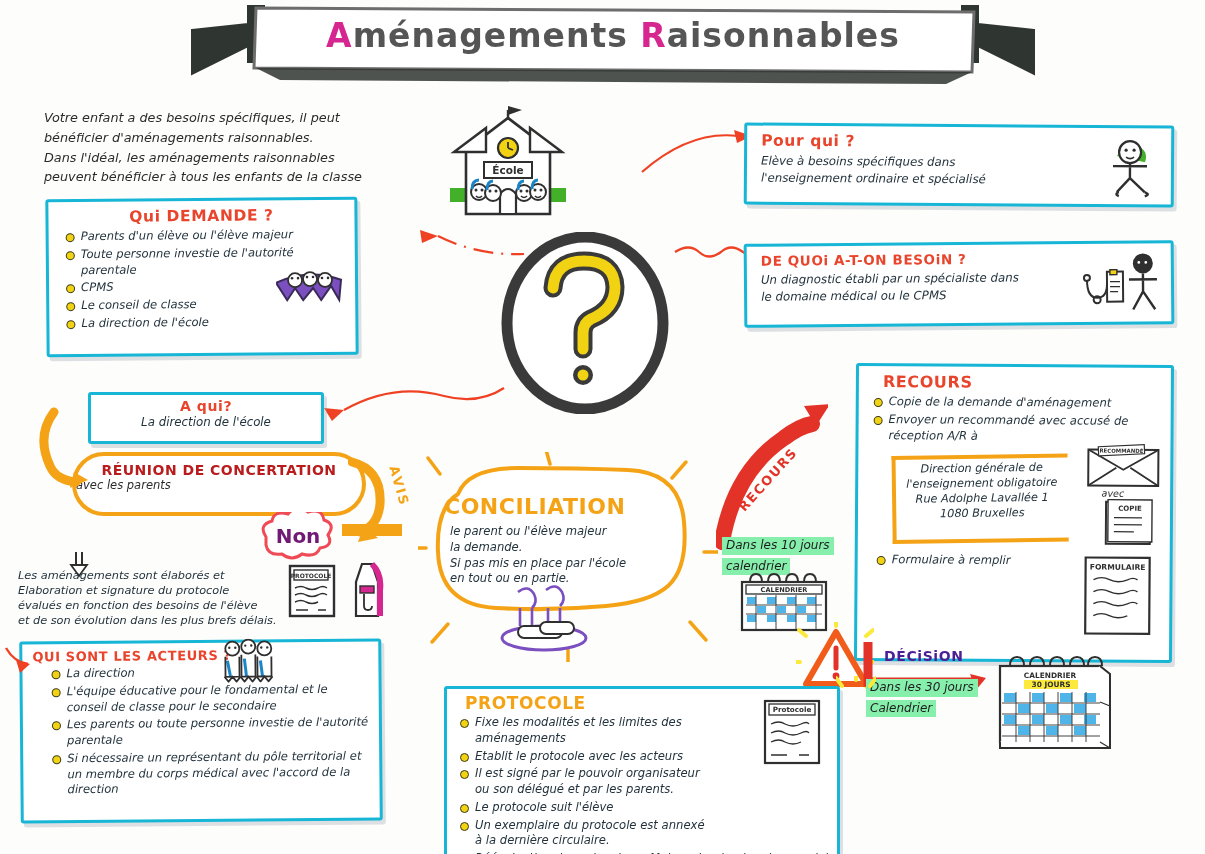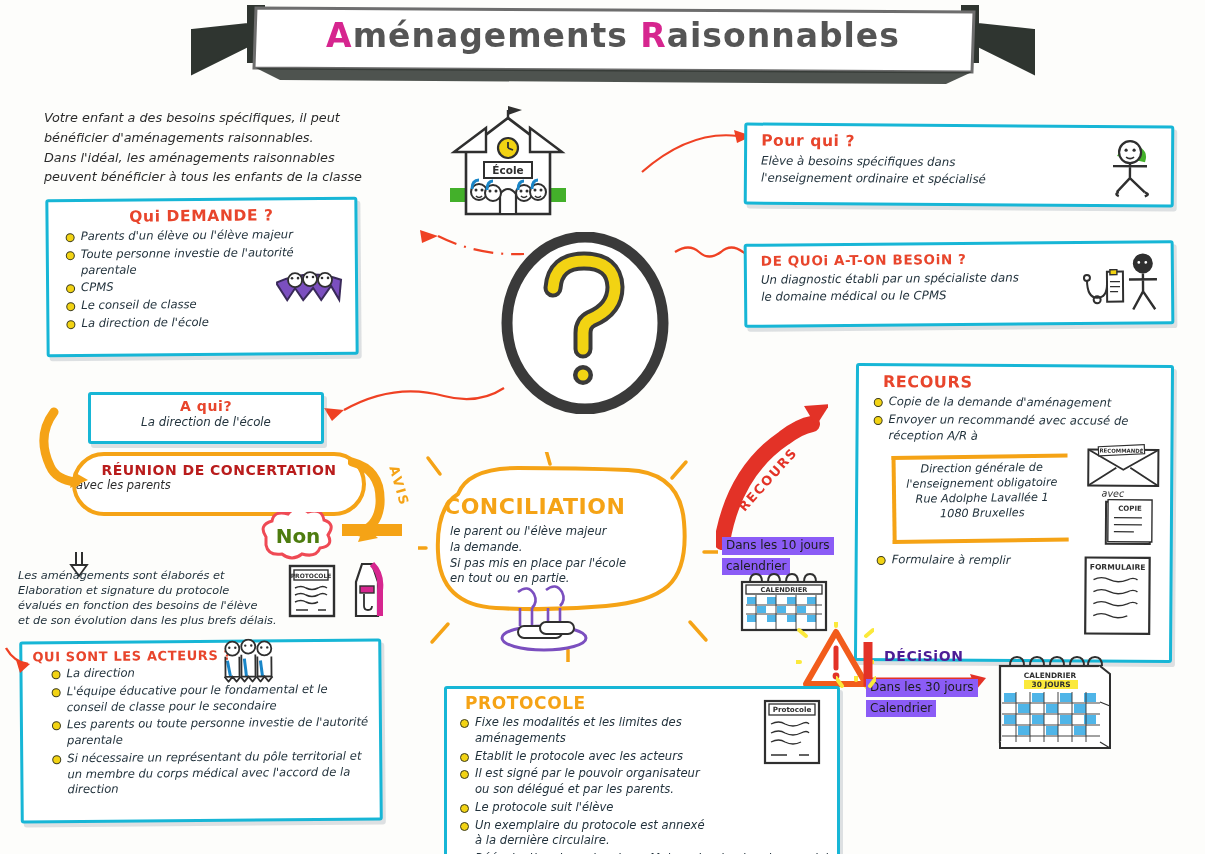--- a/index.html
+++ b/index.html
@@ -36,22 +36,22 @@
   .bl li:before{content:"";position:absolute;left:1px;top:4px;width:7px;height:7px;
          border-radius:50%;background:#f2d313;border:1.4px solid #3a3a1e;}
   .ptxt{font-size:11.8px;line-height:1.4;color:#23333d;font-style:italic;
         padding:0 10px 0 14px;}
 
   
   .oblob{position:absolute;border:4px solid #f5a316;border-radius:60px;background:#fff;}
   .oh{color:#b91c1c;font-weight:bold;letter-spacing:.5px;}
 
   
-  .hl{background:#8b5cf6;padding:1px 4px;font-size:12px;line-height:1.3;
-      color:#1d1d1d;display:inline-block;}
+  .hl{background:#86efac;padding:1px 4px;font-size:12px;line-height:1.3;
+      color:#1d1d1d;font-style:italic;display:inline-block;}
 
   
   .bub{position:absolute;font-weight:bold;display:flex;align-items:center;
        justify-content:center;}
 </style>
 </head>
 <body>
 
 <div class="sheet">
 
@@ -228,21 +228,21 @@
   <svg class="abs" style="left:68px;top:552px;width:24px;height:26px;">
     <path d="M8 0 L8 12 M14 0 L14 12" stroke="#2f2f2f" stroke-width="2"></path>
     <path d="M3 13 L19 13 L11 24 Z" fill="#fff" stroke="#2f2f2f" stroke-width="1.8"></path>
   </svg>
 
   <div class="bub" style="left:252px;top:512px;width:92px;height:48px;">
     <svg class="abs" style="left:0;top:0;width:92px;height:48px;">
       <path d="M14 25 q-8 -12 6 -16 q2 -11 16 -7 q8 -10 20 -2 q14 -4 16 8
                q12 4 4 15 q6 11 -8 13 q-4 10 -18 6 q-10 8 -20 0 q-14 2 -16 -9 Z" fill="#fff" stroke="#ef4a55" stroke-width="3"></path>
     </svg>
-    <span style="position:relative;color:#4d7c0f;font-size:20px;font-weight:bold;">Non</span>
+    <span style="position:relative;color:#701a75;font-size:20px;font-weight:bold;">Non</span>
   </div>
   <div class="abs" style="left:342px;top:524px;width:60px;height:12px;background:#f5a316;"></div>
 
   <div class="abs" style="left:18px;top:568px;width:280px;font-size:11.3px;line-height:1.33;
        color:#23333d;font-style:italic;">
     <div>Les aménagements sont élaborés et</div>
     <div>Elaboration et signature du protocole</div>
     <div>évalués en fonction des besoins de l'élève</div>
     <div>et de son évolution dans les plus brefs délais.</div>
   </div>

